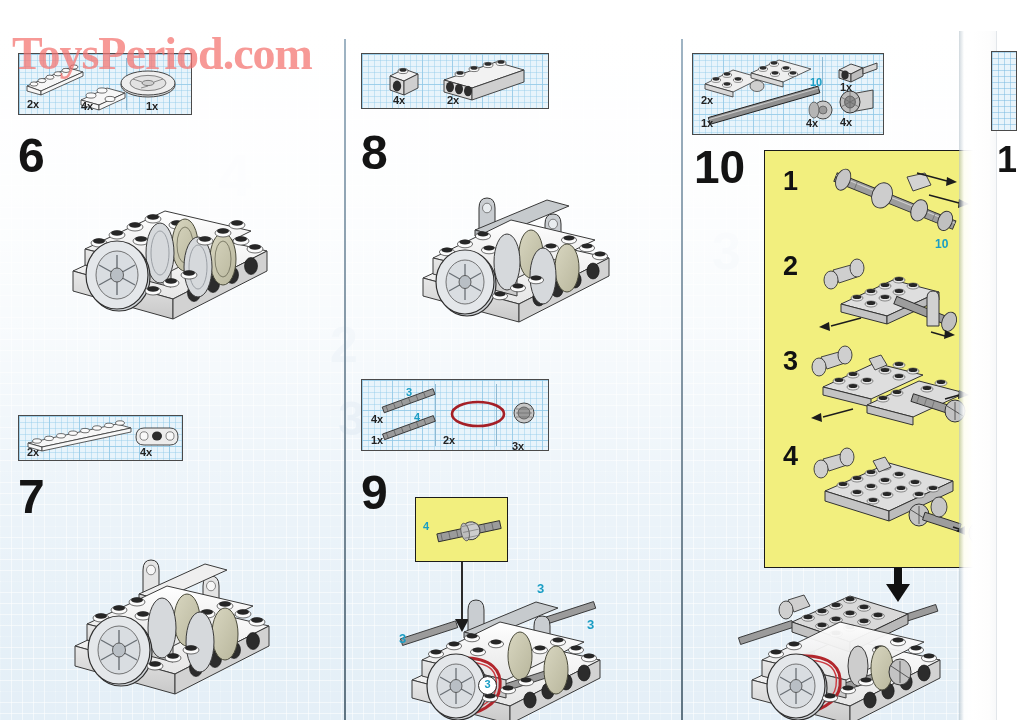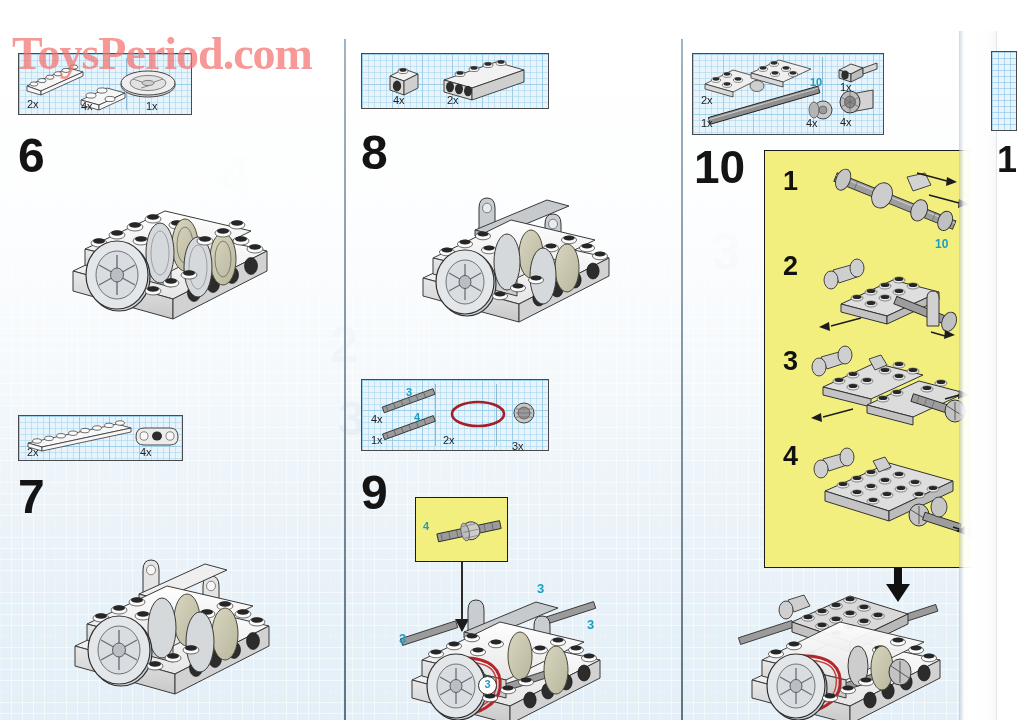--- a/index.html
+++ b/index.html
@@ -52,21 +52,21 @@
     background-image:
       linear-gradient(rgba(150,205,235,.45) 1px,transparent 1px),
       linear-gradient(90deg,rgba(150,205,235,.45) 1px,transparent 1px),
       linear-gradient(rgba(110,180,220,.55) 1px,transparent 1px),
       linear-gradient(90deg,rgba(110,180,220,.55) 1px,transparent 1px);
     background-size:6px 6px,6px 6px,30px 30px,30px 30px;
     border:1.4px solid #4a4a4a;
     box-sizing:border-box;
   }
   .bin .qty{
-    position:absolute;font-size:11px;color:#222;font-family:"Liberation Sans",sans-serif;
+    position:absolute;font-size:11px;color:#222;font-family:"Liberation Sans",sans-serif;font-weight:bold;
   }
   .bin .numlbl{
     position:absolute;font-size:11px;font-weight:bold;color:#1a9dc4;
   }
   .bin .sep{position:absolute;top:6%;bottom:6%;width:1px;background:#8fb9d2;}
 
   
   .stepnum{
     position:absolute;font-family:"Liberation Sans",sans-serif;
     font-weight:bold;color:#141414;line-height:1;

